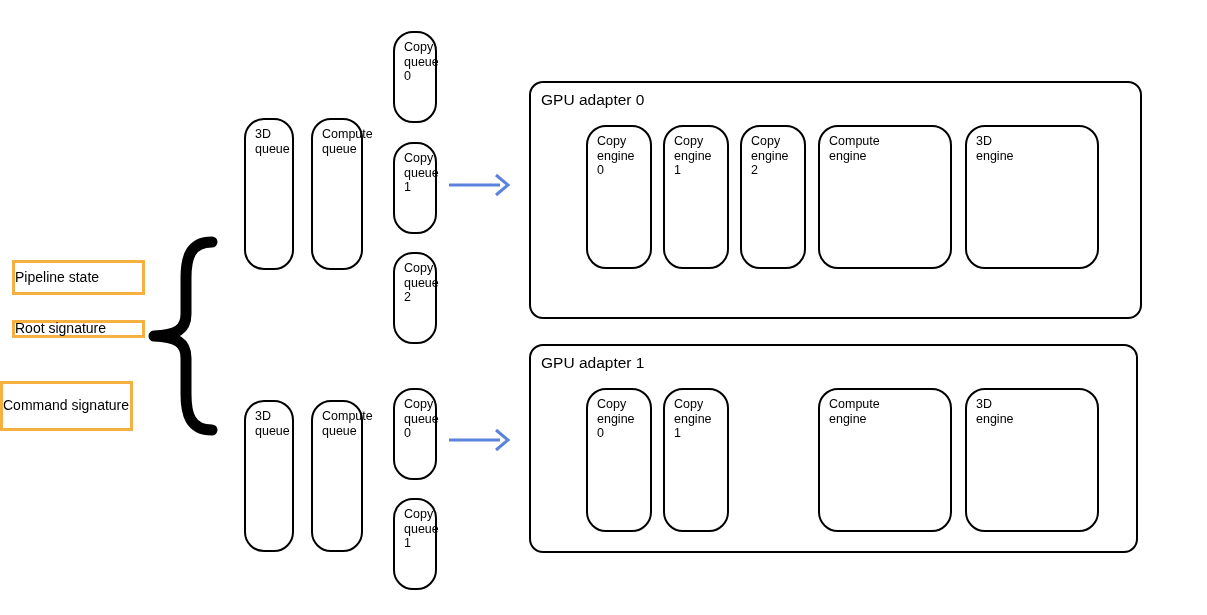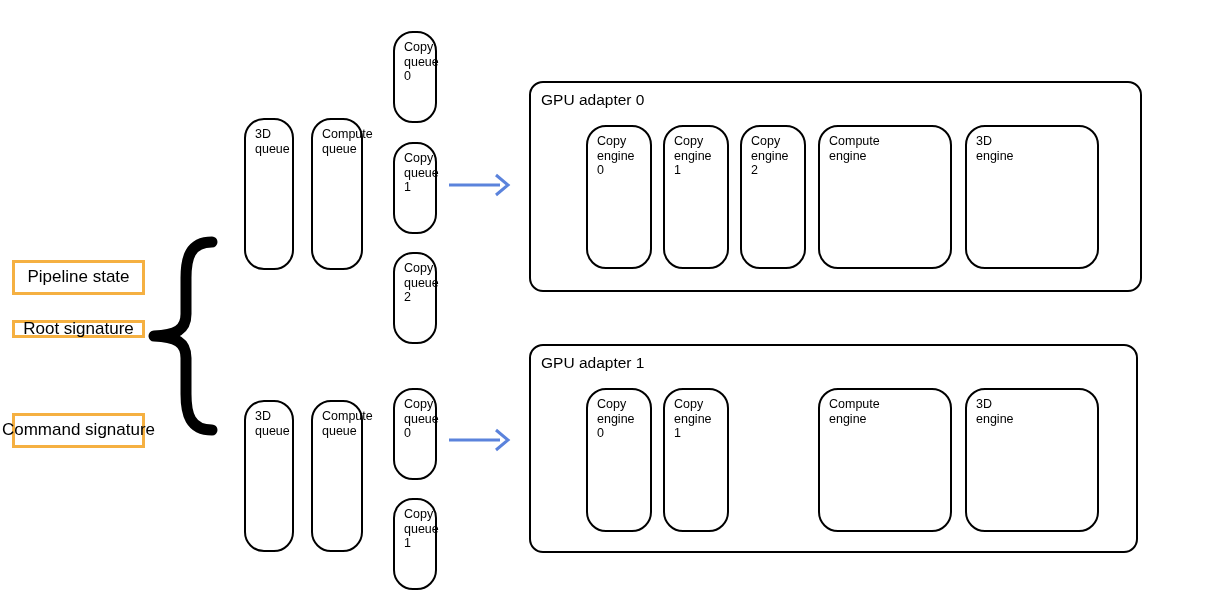--- a/index.html
+++ b/index.html
@@ -21,22 +21,21 @@
   }
 
   
   .res-box {
     position: absolute;
     box-sizing: border-box;
     border: 3px solid #f5b041;
     background: #ffffff;
     display: flex;
     align-items: center;
-    justify-content: center;
-    font-size: 17px;
+    font-size: 14px;
     line-height: 1.1;
     color: #000;
     white-space: nowrap;
   }
 
   
   .rbox {
     position: absolute;
     box-sizing: border-box;
     border: 2px solid #000000;
@@ -83,21 +82,21 @@
 <div id="canvas">
 
   <div class="res-box" style="left:12px; top:260px; width:133px; height:35px;">
     <span>Pipeline state</span>
   </div>
 
   <div class="res-box" style="left:12px; top:320px; width:133px; height:18px;">
     <span>Root signature</span>
   </div>
 
-  <div class="res-box" style="left:12px; top:381px; width:133px; height:35px;margin-top:32px;">
+  <div class="res-box" style="left:0; top:381px; width:133px; height:50px;">
     <span>Command signature</span>
   </div>
 
   <svg class="brace" style="left:148px; top:236px;" width="70" height="200" viewBox="0 0 70 200">
     <path d="M64 6 C 42 6, 38 22, 38 42 L 38 78 C 38 94, 28 99, 6 100
              C 28 101, 38 106, 38 122 L 38 158 C 38 178, 42 194, 64 194" fill="none" stroke="#000000" stroke-width="11" stroke-linecap="round" stroke-linejoin="round"></path>
   </svg>
 
   <div class="rbox" style="left:244px; top:118px; width:50px; height:152px;">
     <span class="rbox-label">3D
@@ -152,21 +151,21 @@
     <span class="rbox-label">Copy
 queue
 1</span>
   </div>
 
   <svg class="arrow" style="left:448px; top:425px;" width="66" height="30" viewBox="0 0 66 30">
     <line x1="1" y1="15" x2="52" y2="15" stroke="#5b83dc" stroke-width="3"></line>
     <polyline points="48,5 60,15 48,25" fill="none" stroke="#5b83dc" stroke-width="3" stroke-linecap="butt" stroke-linejoin="miter"></polyline>
   </svg>
 
-  <div class="adapter" style="left:529px; top:81px; width:613px; height:211px;">
+  <div class="adapter" style="left:529px; top:81px; width:613px; height:238px;">
     <span class="adapter-title">GPU adapter 0</span>
 
     <div class="rbox" style="left:55px; top:42px; width:66px; height:144px;">
       <span class="rbox-label">Copy
 engine
 0</span>
     </div>
 
     <div class="rbox" style="left:132px; top:42px; width:66px; height:144px;">
       <span class="rbox-label">Copy

